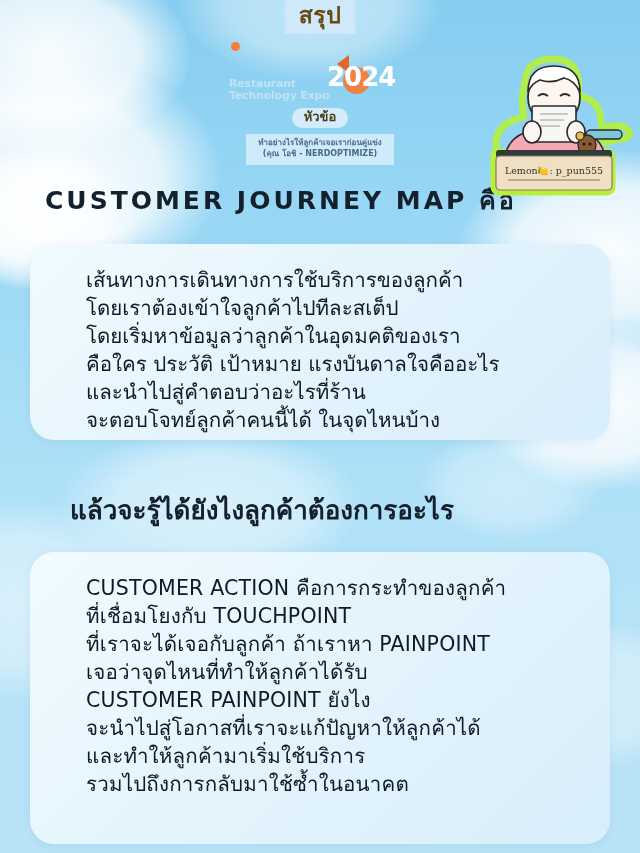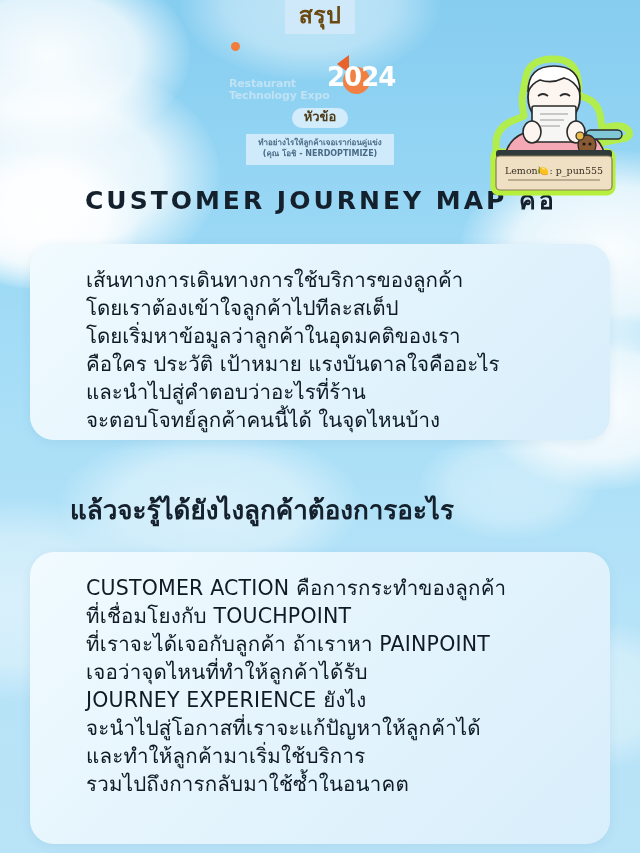--- a/index.html
+++ b/index.html
@@ -121,21 +121,21 @@
   }
 
   
   .section-title {
     position: absolute; left: 45px;
     font-size: 25px; font-weight: 800;
     color: #14202c; letter-spacing: 2px;
     z-index: 4; line-height: 1;
     white-space: nowrap;
   }
-  #h1 { top: 188px; letter-spacing: 3px; margin-left: 40px; }
+  #h1 { top: 188px; letter-spacing: 3px; }
   #h2 { top: 497px; letter-spacing: 0px; font-size: 26px; margin-left: 25px; }
 
   .card {
     position: absolute; left: 30px; right: 30px;
     border-radius: 24px;
     background: linear-gradient(135deg, #f1fbff 0%, #e6f5fd 40%, #d8eefb 100%);
     box-shadow: 0 2px 10px rgba(80,140,180,0.12);
     z-index: 3;
     padding: 22px 0 20px 20px;
   }
@@ -246,17 +246,17 @@
   <div class="body-line">จะตอบโจทย์ลูกค้าคนนี้ได้ ในจุดไหนบ้าง</div>
 </div>
 
 <div class="section-title" id="h2">แล้วจะรู้ได้ยังไงลูกค้าต้องการอะไร</div>
 
 <div class="card" id="card2">
   <div class="body-line">CUSTOMER ACTION คือการกระทำของลูกค้า</div>
   <div class="body-line">ที่เชื่อมโยงกับ TOUCHPOINT</div>
   <div class="body-line">ที่เราจะได้เจอกับลูกค้า ถ้าเราหา PAINPOINT</div>
   <div class="body-line">เจอว่าจุดไหนที่ทำให้ลูกค้าได้รับ</div>
-  <div class="body-line">JOURNEY EXPERIENCE ยังไง</div>
+  <div class="body-line">CUSTOMER PAINPOINT ยังไง</div>
   <div class="body-line">จะนำไปสู่โอกาสที่เราจะแก้ปัญหาให้ลูกค้าได้</div>
   <div class="body-line">และทำให้ลูกค้ามาเริ่มใช้บริการ</div>
   <div class="body-line">รวมไปถึงการกลับมาใช้ซ้ำในอนาคต</div>
 </div>
 
 </body></html>

